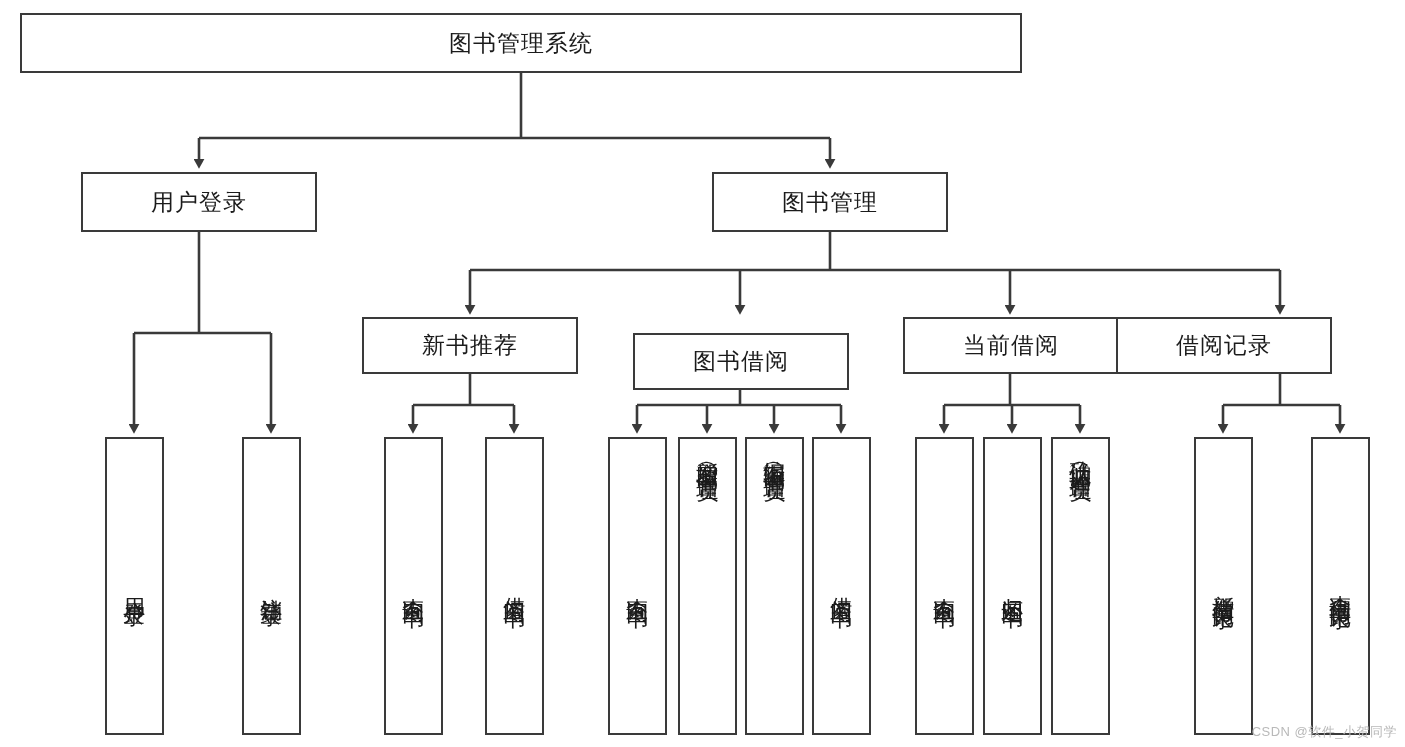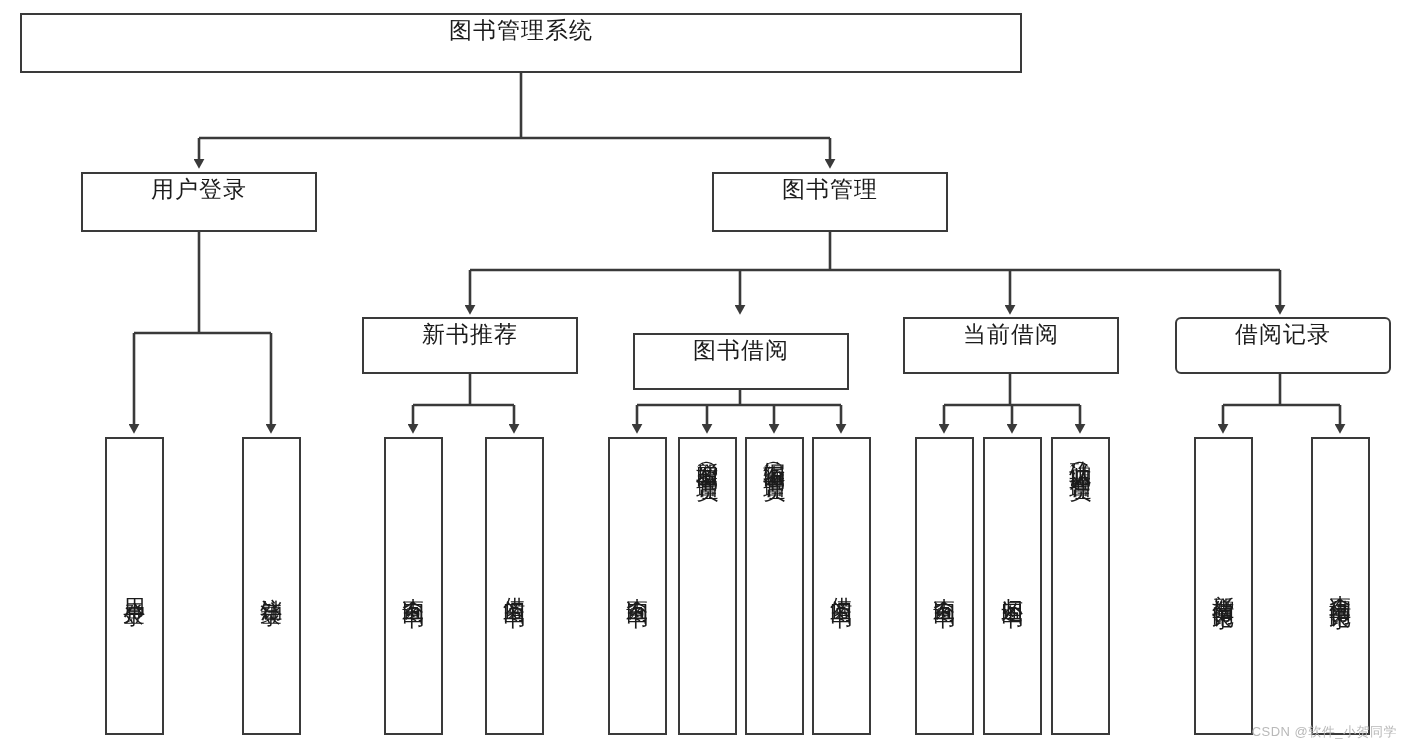--- a/index.html
+++ b/index.html
@@ -27,21 +27,21 @@
     width: 1405px;
     height: 747px;
     pointer-events: none;
   }
   .node {
     position: absolute;
     box-sizing: border-box;
     background: #ffffff;
     border: 2.5px solid #3a3a3a;
     display: flex;
-    align-items: flex-start;
+    align-items: center;
     justify-content: center;
     color: #1b1b1b;
   }
   .node.h-node {
     font-size: 23px;
     letter-spacing: 1px;
   }
   .node.v-node {
     font-size: 22px;
     align-items: flex-start;
@@ -141,21 +141,21 @@
 
   <div class="node h-node" style="left:362px; top:317px; width:216px; height:57px;">
     <span>新书推荐</span>
   </div>
   <div class="node h-node" style="left:633px; top:317px; width:216px; height:57px;margin-top:16px;">
     <span>图书借阅</span>
   </div>
   <div class="node h-node" style="left:903px; top:317px; width:216px; height:57px;">
     <span>当前借阅</span>
   </div>
-  <div class="node h-node" style="left:1175px; top:317px; width:216px; height:57px;border-radius:6px;">
+  <div class="node h-node" style="left:1116px; top:317px; width:216px; height:57px;">
     <span>借阅记录</span>
   </div>
 
   <div class="node v-node mid-align" style="left:105px; top:437px; width:59px; height:298px;">
     <span class="v-label">用户登录</span>
   </div>
   <div class="node v-node mid-align" style="left:242px; top:437px; width:59px; height:298px;">
     <span class="v-label">注销登录</span>
   </div>
 

